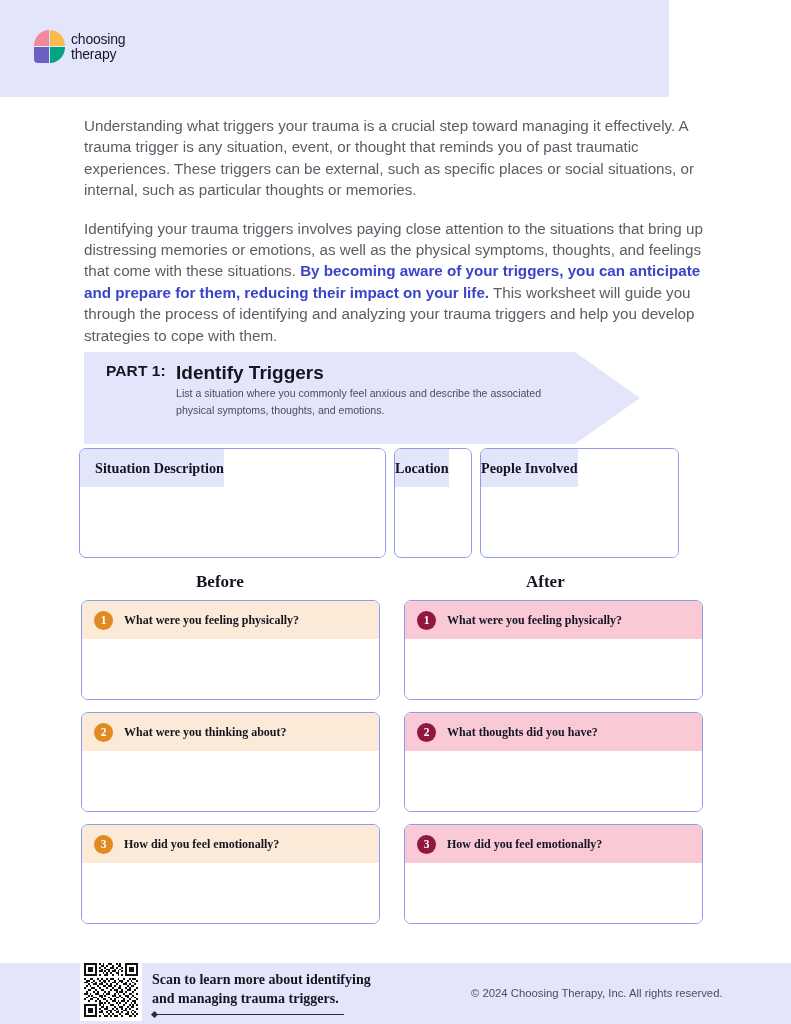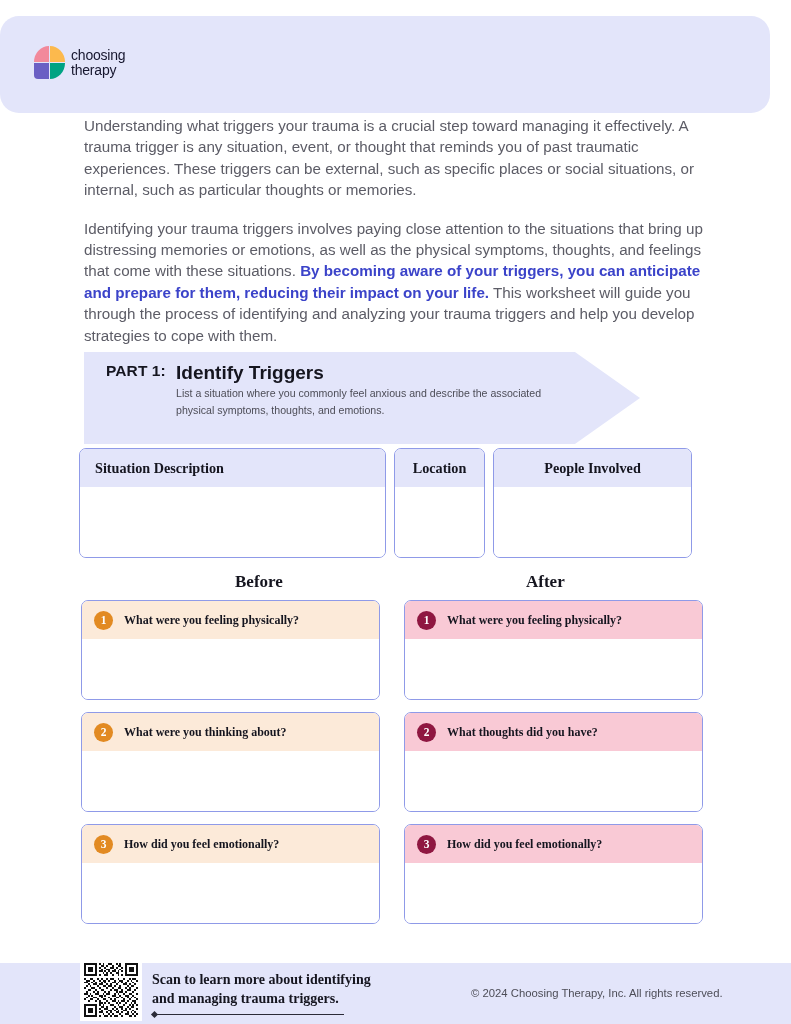--- a/index.html
+++ b/index.html
@@ -15,27 +15,26 @@
   .page {
     position: relative;
     width: 791px;
     height: 1024px;
     background: #ffffff;
   }
 
   
   .header {
     position: absolute;
-    left: 0; top: 16px;
-    width: 770px;
+    left: 0; top: 0;
+    width: 669px;
     height: 97px;
     background: #e3e5fa;
     display: flex;
     align-items: center;
-    border-radius: 19px;
   }
 
   .logo-block {
     position: absolute;
     left: 34px;
     top: 30px;
     display: flex;
     align-items: center;
     gap: 6px;
   }
@@ -147,24 +146,24 @@
     height: 110px;
     display: flex;
     gap: 8px;
   }
   .info-card {
     border: 1.2px solid #8f9ae8;
     border-radius: 7px;
     background: #ffffff;
     overflow: hidden;
     display: flex;
-    flex-direction: column;
+    flex-direction: row;
   }
   .info-card.c-situation { width: 307px; }
-  .info-card.c-location  { width: 91px; }
+  .info-card.c-location  { width: 78px; }
   .info-card.c-people    { width: 199px; }
 
   .info-head {
     background: #e3e5fa;
     height: 38px;
     display: flex;
     align-items: center;
     font-family: "Liberation Serif", serif;
     font-weight: bold;
     font-size: 14.2px;
@@ -175,21 +174,21 @@
   .info-body { flex: 1; background: #ffffff; }
 
   
   .col-title {
     position: absolute;
     font-family: "Liberation Serif", serif;
     font-weight: bold;
     font-size: 17px;
     color: #15151f;
   }
-  .col-title.before { left: 196px; top: 572px; margin-left: 39px; }
+  .col-title.before { left: 196px; top: 572px; }
   .col-title.after  { left: 526px; top: 572px; }
 
   .qa-grid {
     position: absolute;
     left: 81px;
     top: 600px;
     width: 622px;
   }
   .qa-rowset { display: flex; gap: 24px; }
   .qa-rowset + .qa-rowset { margin-top: 12px; }

